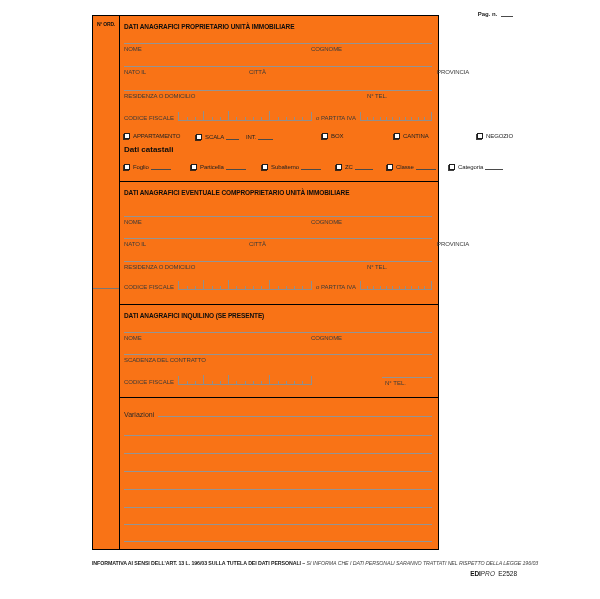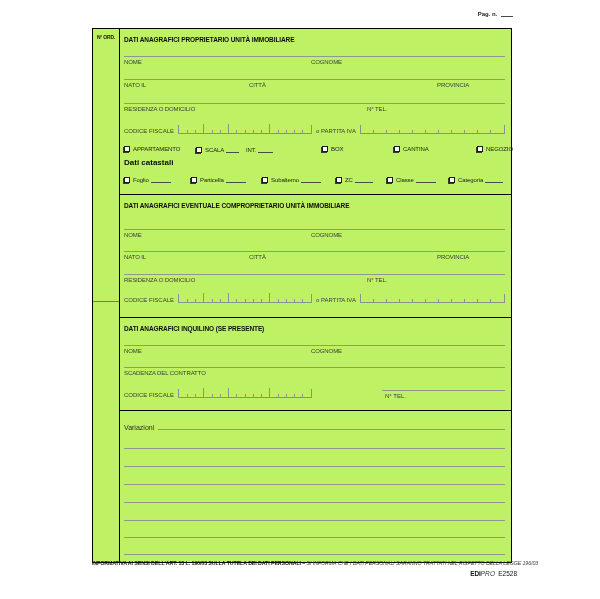--- a/index.html
+++ b/index.html
@@ -7,22 +7,22 @@
     position:relative; width:600px; height:599px; background:#ffffff;
     font-family:"Liberation Sans","DejaVu Sans",sans-serif; color:#1a1a1a;
     overflow:hidden;
   }
   
   .pag { position:absolute; top:10px; right:87px; font-size:6px; font-weight:bold; color:#222; }
   .pag .blank { width:12px; }
 
   
   .formtable {
-    position:absolute; left:92px; top:28px; width:420px; height:535px;
-    border:1.5px solid #000; box-sizing:border-box; display:flex; background:#bef264;
+    position:absolute; left:92px; top:15px; width:347px; height:535px;
+    border:1.5px solid #000; box-sizing:border-box; display:flex; background:#f97316;
   }
   .ordcol {
     width:26px; border-right:1px solid #000; position:relative; flex:0 0 26px;
   }
   .ordcol .ordlbl {
     display:block; text-align:center; font-size:5px; font-weight:bold; padding-top:5px; color:#111;
     letter-spacing:-0.2px;
   }
   .ordtick { position:absolute; left:0; right:0; top:272px; border-top:1px solid #777; }
 

